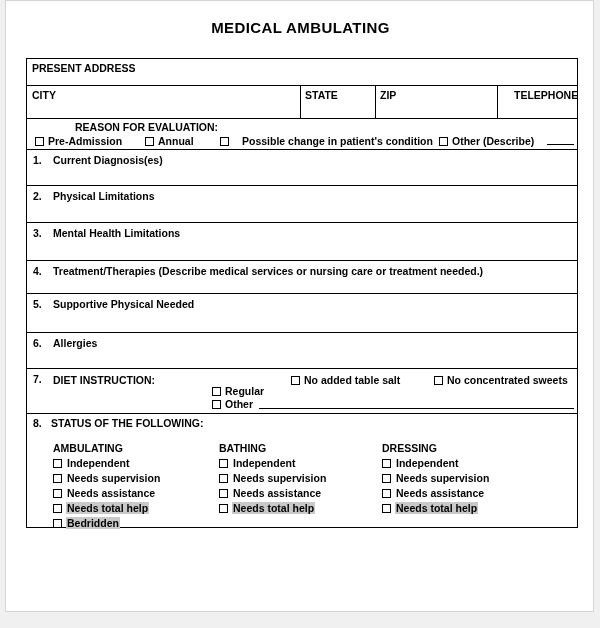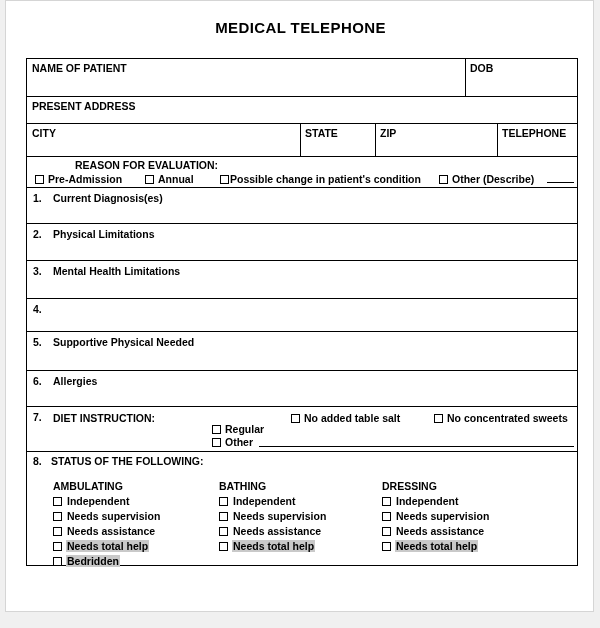--- a/index.html
+++ b/index.html
@@ -129,63 +129,56 @@
     white-space: nowrap;
   }
   .opt .txt { margin-left: 4px; padding: 0 1px; }
   .opt.hl .txt { background: #c9c9c9; }
 </style>
 </head>
 <body>
 
 <div id="page">
 
-  <div class="doc-title">MEDICAL TELEPHONE</div>
+  <div class="doc-title">MEDICAL AMBULATING</div>
 
   <div id="form-table">
 
-    <div class="row" style="height:38px;">
-      <div class="cell-label">NAME OF PATIENT</div>
-      <div class="vdiv" style="left:438px;"></div>
-      <div class="cell-label" style="left:443px;">DOB</div>
-      <div style="position:absolute;left:5px;top:17px;width:425px;height:18px;font-size:10.5px;"></div>
-      <div style="position:absolute;left:443px;top:17px;width:100px;height:18px;font-size:10.5px;"></div>
-    </div>
 
     <div class="row" style="height:27px;">
       <div class="cell-label">PRESENT ADDRESS</div>
       <div style="position:absolute;left:5px;top:16px;width:540px;height:10px;font-size:10.5px;"></div>
     </div>
 
     <div class="row" style="height:33px;">
       <div class="cell-label">CITY</div>
       <div class="vdiv" style="left:273px;"></div>
       <div class="cell-label" style="left:278px;">STATE</div>
       <div class="vdiv" style="left:348px;"></div>
       <div class="cell-label" style="left:353px;">ZIP</div>
       <div class="vdiv" style="left:470px;"></div>
-      <div class="cell-label" style="left:475px;">TELEPHONE</div>
+      <div class="cell-label" style="left:487px;">TELEPHONE</div>
 
       <div style="position:absolute;left:5px;top:17px;width:262px;height:14px;font-size:10.5px;"></div>
       <div style="position:absolute;left:278px;top:17px;width:62px;height:14px;font-size:10.5px;"></div>
       <div style="position:absolute;left:353px;top:17px;width:110px;height:14px;font-size:10.5px;"></div>
       <div style="position:absolute;left:475px;top:17px;width:70px;height:14px;font-size:10.5px;"></div>
     </div>
 
     <div class="row" style="height:31px;">
       <div class="cell-label" style="top:2px;margin-left:43px;">REASON FOR EVALUATION:</div>
 
       <div class="cbwrap" style="left:8px;top:16px;">
         <span class="cb"></span><span class="txt">Pre-Admission</span>
       </div>
       <div class="cbwrap" style="left:118px;top:16px;">
         <span class="cb"></span><span class="txt">Annual</span>
       </div>
       <div class="cbwrap" style="left:193px;top:16px;">
-        <span class="cb"></span><span class="txt" style="margin-left:1px;">Possible change in patient's condition</span>
+        <span class="cb"></span><span class="txt" style="margin-left:13px;">Possible change in patient's condition</span>
       </div>
       <div class="cbwrap" style="left:412px;top:16px;">
         <span class="cb"></span><span class="txt">Other (Describe)</span>
       </div>
       <div class="rule" style="left:520px;top:25px;width:27px;"></div>
     </div>
 
     <div class="row" style="height:36px;">
       <div class="num">1.</div>
       <div class="item-label">Current Diagnosis(es)</div>
@@ -199,20 +192,21 @@
     </div>
 
     <div class="row" style="height:38px;">
       <div class="num">3.</div>
       <div class="item-label">Mental Health Limitations</div>
       <div style="position:absolute;left:26px;top:19px;width:515px;height:14px;font-size:10.5px;"></div>
     </div>
 
     <div class="row" style="height:33px;">
       <div class="num">4.</div>
+      <div class="item-label">Treatment/Therapies (Describe medical services or nursing care or treatment needed.)</div>
       <div style="position:absolute;left:26px;top:19px;width:515px;height:12px;font-size:10.5px;"></div>
     </div>
 
     <div class="row" style="height:39px;">
       <div class="num">5.</div>
       <div class="item-label">Supportive Physical Needed</div>
       <div style="position:absolute;left:26px;top:19px;width:515px;height:16px;font-size:10.5px;"></div>
     </div>
 
     <div class="row" style="height:36px;">

